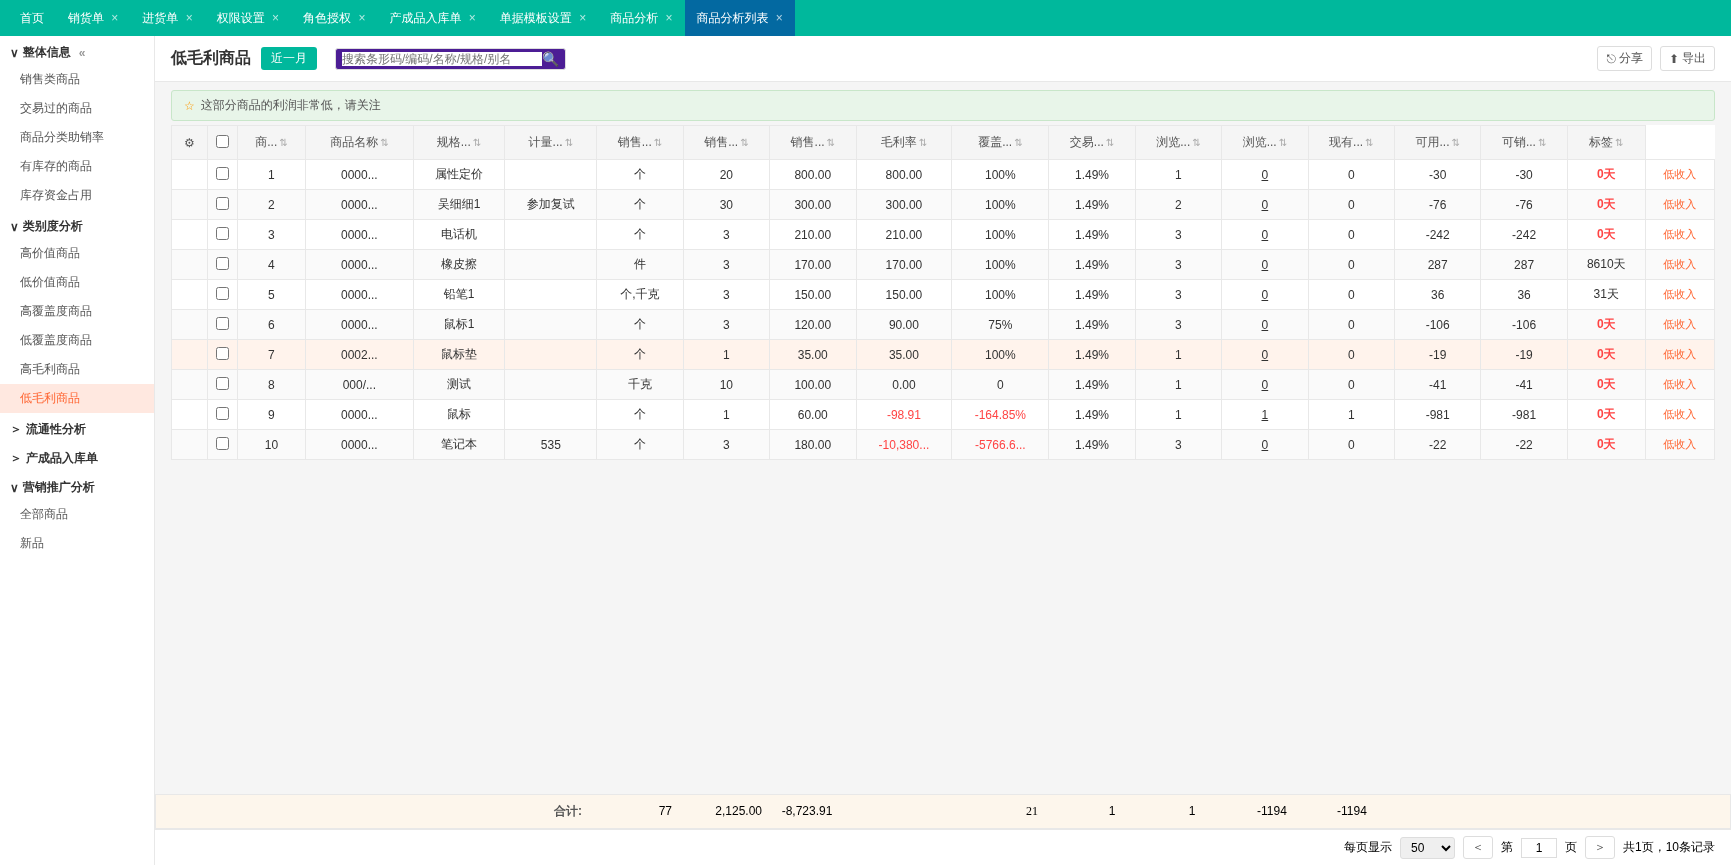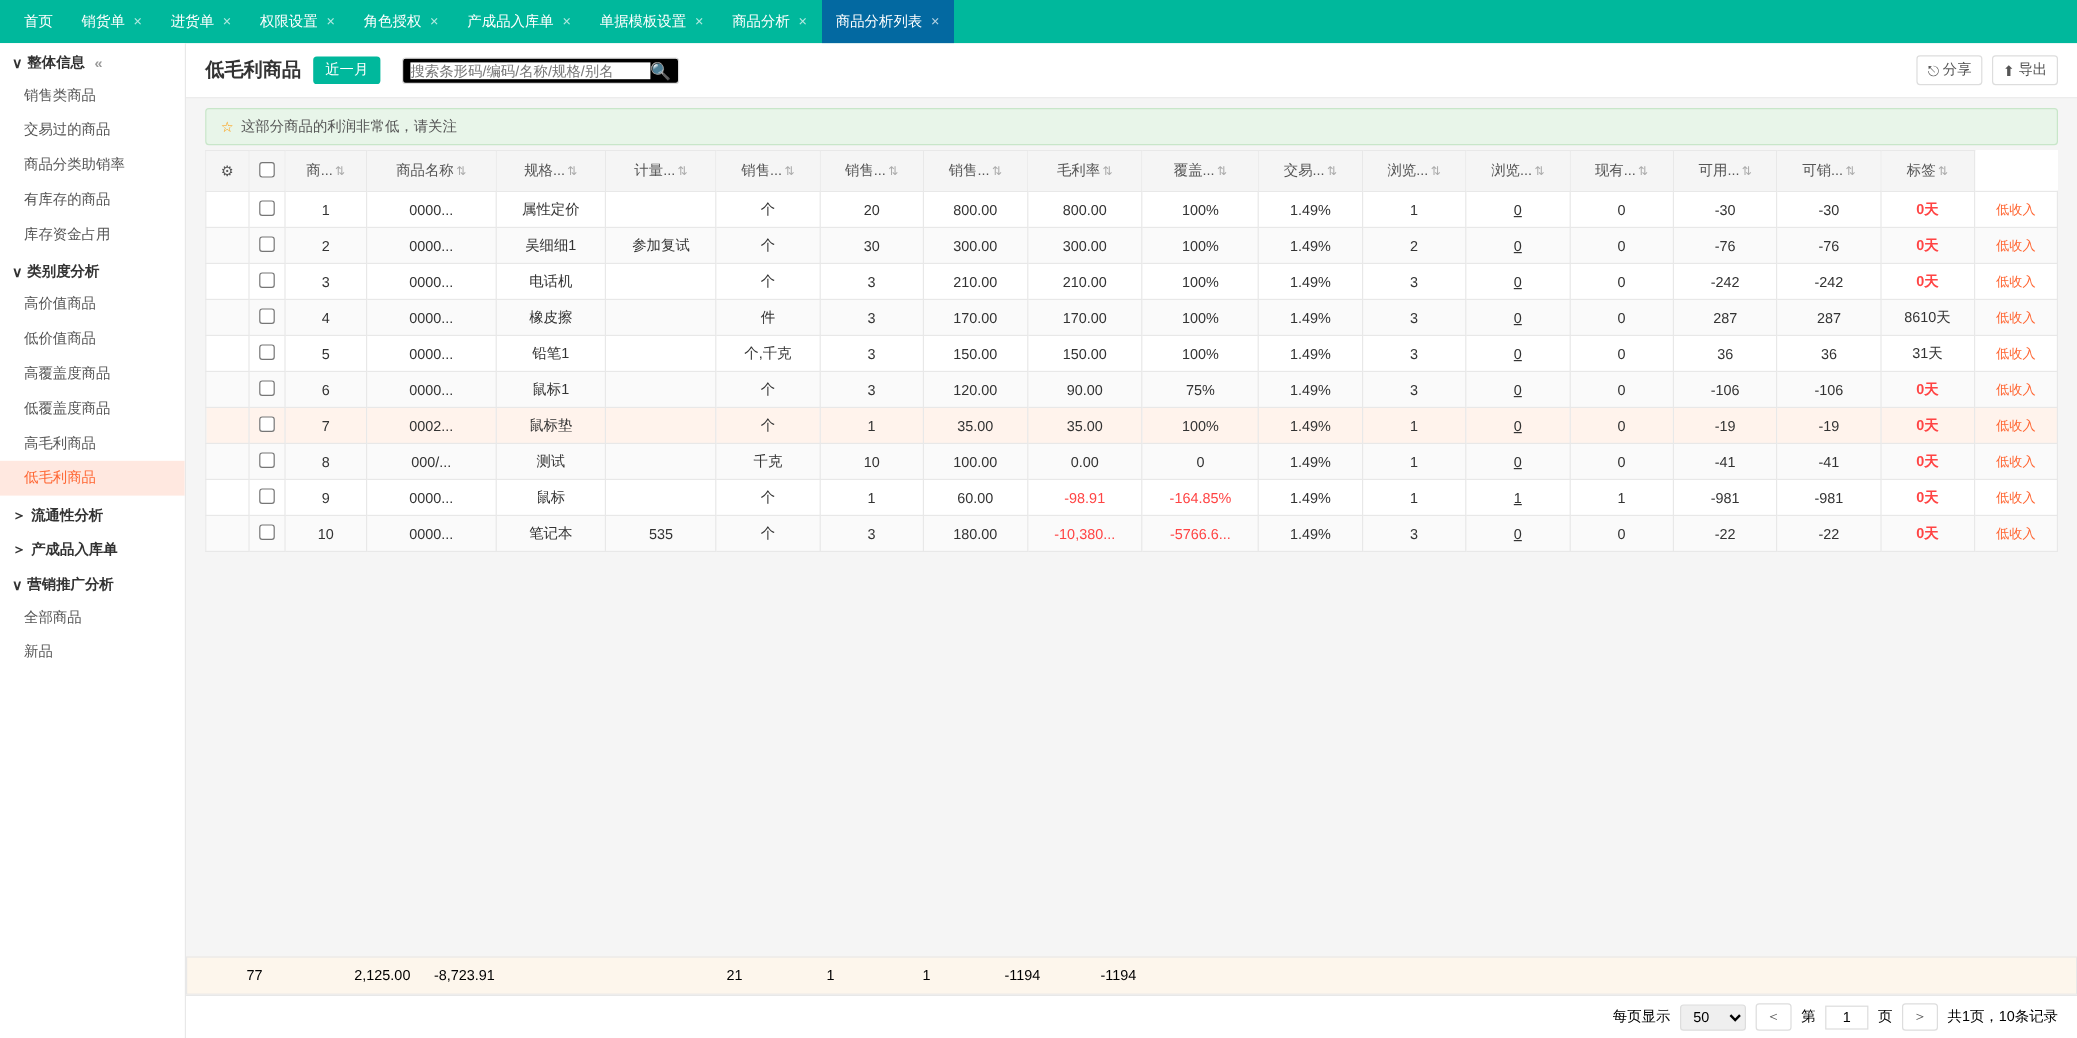--- a/index.html
+++ b/index.html
@@ -21,21 +21,21 @@
     .sidebar-item { padding: 6px 10px 6px 20px; color: #555; cursor: pointer; }
     .sidebar-item.active { background: #ffe8e0; color: #ff6633; }
 
     
     .content-area { flex: 1; overflow: hidden; display: flex; flex-direction: column; }
 
     
     .page-header { background: #fff; padding: 10px 16px; display: flex; align-items: center; gap: 10px; border-bottom: 1px solid #e8e8e8; }
     .page-title { font-size: 16px; font-weight: bold; color: #333; }
     .filter-btn { background: #00b89c; color: #fff; border: none; padding: 3px 10px; border-radius: 3px; cursor: pointer; font-size: 12px; }
-    .search-box { display: flex; align-items: center; border: 1px solid #ddd; border-radius: 3px; padding: 2px 6px; background: #000000; margin-left: 8px; }
+    .search-box { display: flex; align-items: center; border: 1px solid #ddd; border-radius: 3px; padding: 2px 6px; background: #4c1d95; margin-left: 8px; }
     .search-box input { border: none; outline: none; width: 200px; font-size: 12px; color: #999; }
     .search-icon { color: #999; font-size: 14px; cursor: pointer; }
     .header-actions { margin-left: auto; display: flex; gap: 8px; }
     .action-btn { display: flex; align-items: center; gap: 3px; color: #555; cursor: pointer; padding: 3px 8px; border: 1px solid #ddd; border-radius: 3px; background: #fff; }
 
     
     .notice-bar { background: #e8f5e9; border: 1px solid #c8e6c9; margin: 8px 16px 4px 16px; padding: 6px 12px; border-radius: 3px; color: #555; display: flex; align-items: center; gap: 6px; }
     .notice-icon { color: #ff9800; }
 
     
@@ -385,27 +385,28 @@
     <td>-22</td>
     <td style="color:#ff4444; font-weight:bold;">0天</td>
     <td><span class="tag-badge">低收入</span></td>
   </tr>
           </tbody>
       </table>
     </div>
 
     <div class="table-footer">
       <div style="display:flex; width:100%; align-items:center;">
+        <div style="width:420px; text-align:right; padding-right:10px; font-weight:bold; color:#555;">合计:</div>
         <div style="display:flex; flex:1; gap:0;">
-          <div style="width:80px; text-align:center;">77</div>
+          <div style="width:80px; text-align:right;">77</div>
           <div style="width:90px; text-align:right;">2,125.00</div>
           <div style="width:90px; text-align:center;">-8,723.91</div>
           <div style="width:70px; text-align:center;"></div>
           <div style="width:70px; text-align:center;"></div>
-          <div style="width:80px; text-align:center;">21</div>
+          <div style="width:80px; text-align:center;font-family:Liberation Serif, serif;">21</div>
           <div style="width:80px; text-align:center;">1</div>
           <div style="width:80px; text-align:center;">1</div>
           <div style="width:80px; text-align:center;">-1194</div>
           <div style="width:80px; text-align:center;">-1194</div>
         </div>
       </div>
     </div>
 
     <div class="pagination-bar">
       <span>每页显示</span>

